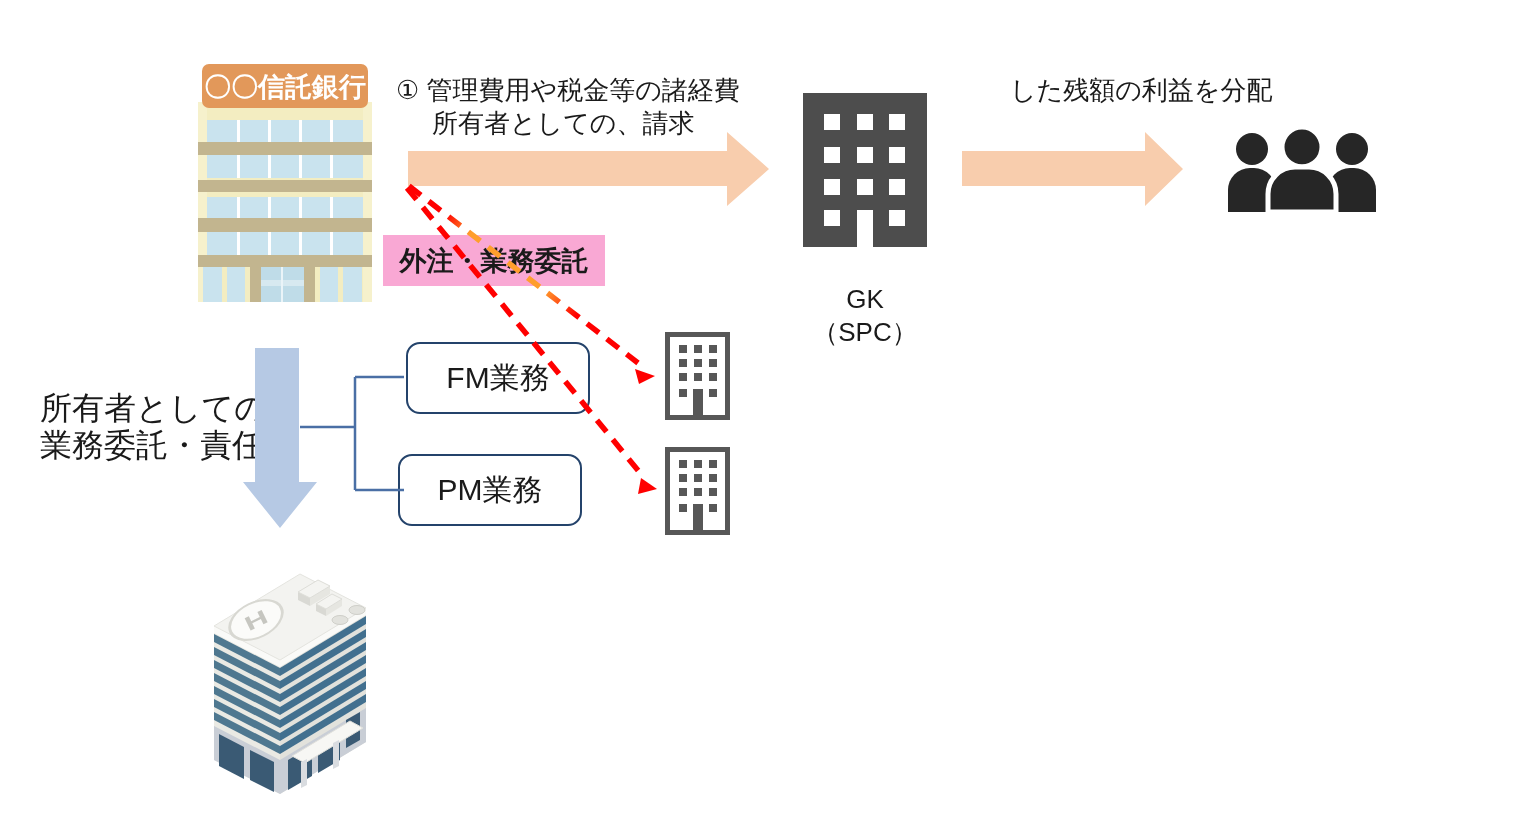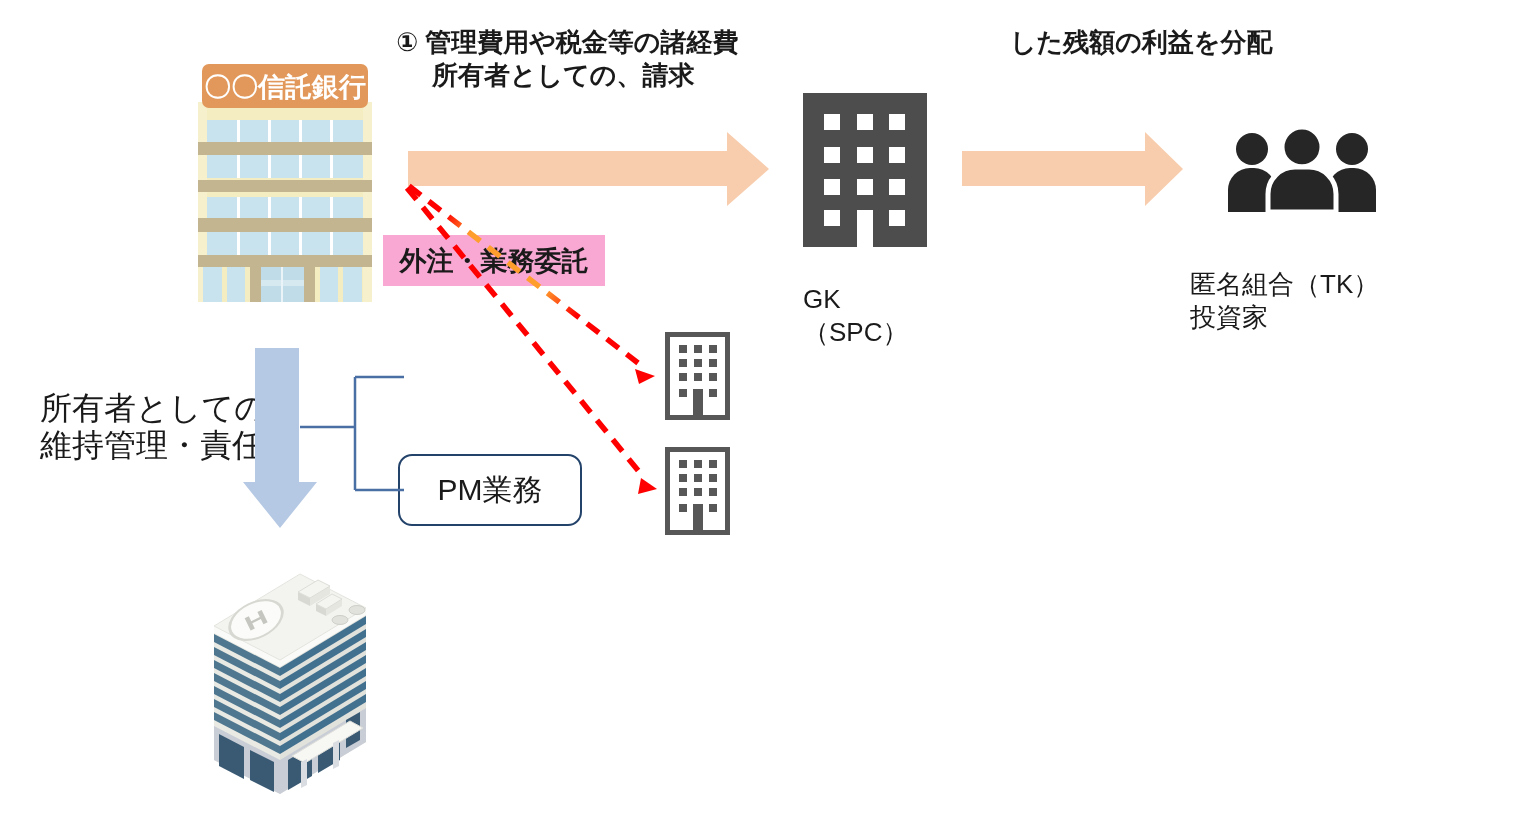--- a/index.html
+++ b/index.html
@@ -5,23 +5,23 @@
   html,body{margin:0;padding:0;background:#ffffff;}
   .canvas{
     position:relative;
     width:1536px;height:827px;
     background:#ffffff;
     font-family:"Liberation Sans","DejaVu Sans",sans-serif;
     color:#1a1a1a;
     overflow:hidden;
   }
   .abs{position:absolute;}
-  .step-text{font-size:26px;line-height:33px;font-weight:700;white-space:nowrap;z-index:1;}
+  .step-text{font-size:26px;line-height:33px;font-weight:400;white-space:nowrap;z-index:1;margin-top:48px;}
   .step-text .indent{padding-left:36px;}
-  .node-label{font-size:26px;line-height:33px;text-align:left;white-space:nowrap;z-index:1;}
+  .node-label{font-size:26px;line-height:33px;text-align:center;white-space:nowrap;z-index:1;}
   .highlight-box{
     display:flex;align-items:center;justify-content:center;
     font-size:27px;font-weight:bold;white-space:nowrap;z-index:1;
   }
   .proc-box{
     background:#ffffff;border:2.5px solid #24436B;border-radius:14px;
     display:flex;align-items:center;justify-content:center;
     font-size:30px;z-index:1;
   }
   .owner-text{font-size:32px;line-height:37px;white-space:nowrap;z-index:1;}
@@ -124,29 +124,28 @@
       <path d="M6,86 v-22 a22,22 0 0 1 22,-22 h4 a22,22 0 0 1 22,22 v22 z"></path>
       <circle cx="130" cy="23" r="16"></circle>
       <path d="M106,86 v-22 a22,22 0 0 1 22,-22 h4 a22,22 0 0 1 22,22 v22 z"></path>
     </g>
     <g fill="#262626" stroke="#FFFFFF" stroke-width="5">
       <circle cx="80" cy="21" r="20"></circle>
       <path d="M46,86 v-18 a27,27 0 0 1 27,-27 h14 a27,27 0 0 1 27,27 v18 z"></path>
     </g>
   </svg>
 
-  <div class="abs node-label" style="left:1190px;top:268px;width:220px;">
-    <div>匿名組合（TK）</div>
-    <div>投資家</div>
-  </div>
 
   <div class="abs highlight-box" style="left:383px;top:235px;width:222px;height:51px;background:#f9a8d4;">
     <span>外注・業務委託</span>
   </div>
 
+  <div class="abs proc-box" style="left:406px;top:342px;width:180px;height:68px;">
+    <span>FM業務</span>
+  </div>
   <div class="abs proc-box" style="left:398px;top:454px;width:180px;height:68px;">
     <span>PM業務</span>
   </div>
 
   <svg class="abs icon-wrap" style="left:665px;top:332px;" width="65" height="88" viewBox="0 0 65 88">
     <rect x="2.5" y="2.5" width="60" height="83" fill="#FFFFFF" stroke="#575757" stroke-width="5"></rect>
     <g fill="#575757">
       <rect x="14" y="13" width="8" height="8"></rect>
         <rect x="29" y="13" width="8" height="8"></rect>
         <rect x="44" y="13" width="8" height="8"></rect>
@@ -174,21 +173,21 @@
         <rect x="29" y="41" width="8" height="8"></rect>
         <rect x="44" y="41" width="8" height="8"></rect>
       <rect x="14" y="57" width="8" height="8"></rect>
         <rect x="44" y="57" width="8" height="8"></rect>
       <rect x="28" y="57" width="10" height="28"></rect>
     </g>
   </svg>
 
   <div class="abs owner-text" style="left:40px;top:390px;">
     <div>所有者としての</div>
-    <div>維持管理・責任</div>
+    <div>業務委託・責任</div>
   </div>
 
   <svg class="abs icon-wrap" style="left:200px;top:562px;" width="180" height="245" viewBox="0 0 180 245">
 
     <polygon points="14,64 80,98 80,232 14,198" fill="#EAEAE4"></polygon>
     <polygon points="80,98 166,46 166,180 80,232" fill="#E2E2DC"></polygon>
 
     <g fill="#4F7890">
       <polygon points="14,72 80,106 80,114 14,80"></polygon>
       <polygon points="14,85 80,119 80,127 14,93"></polygon>

